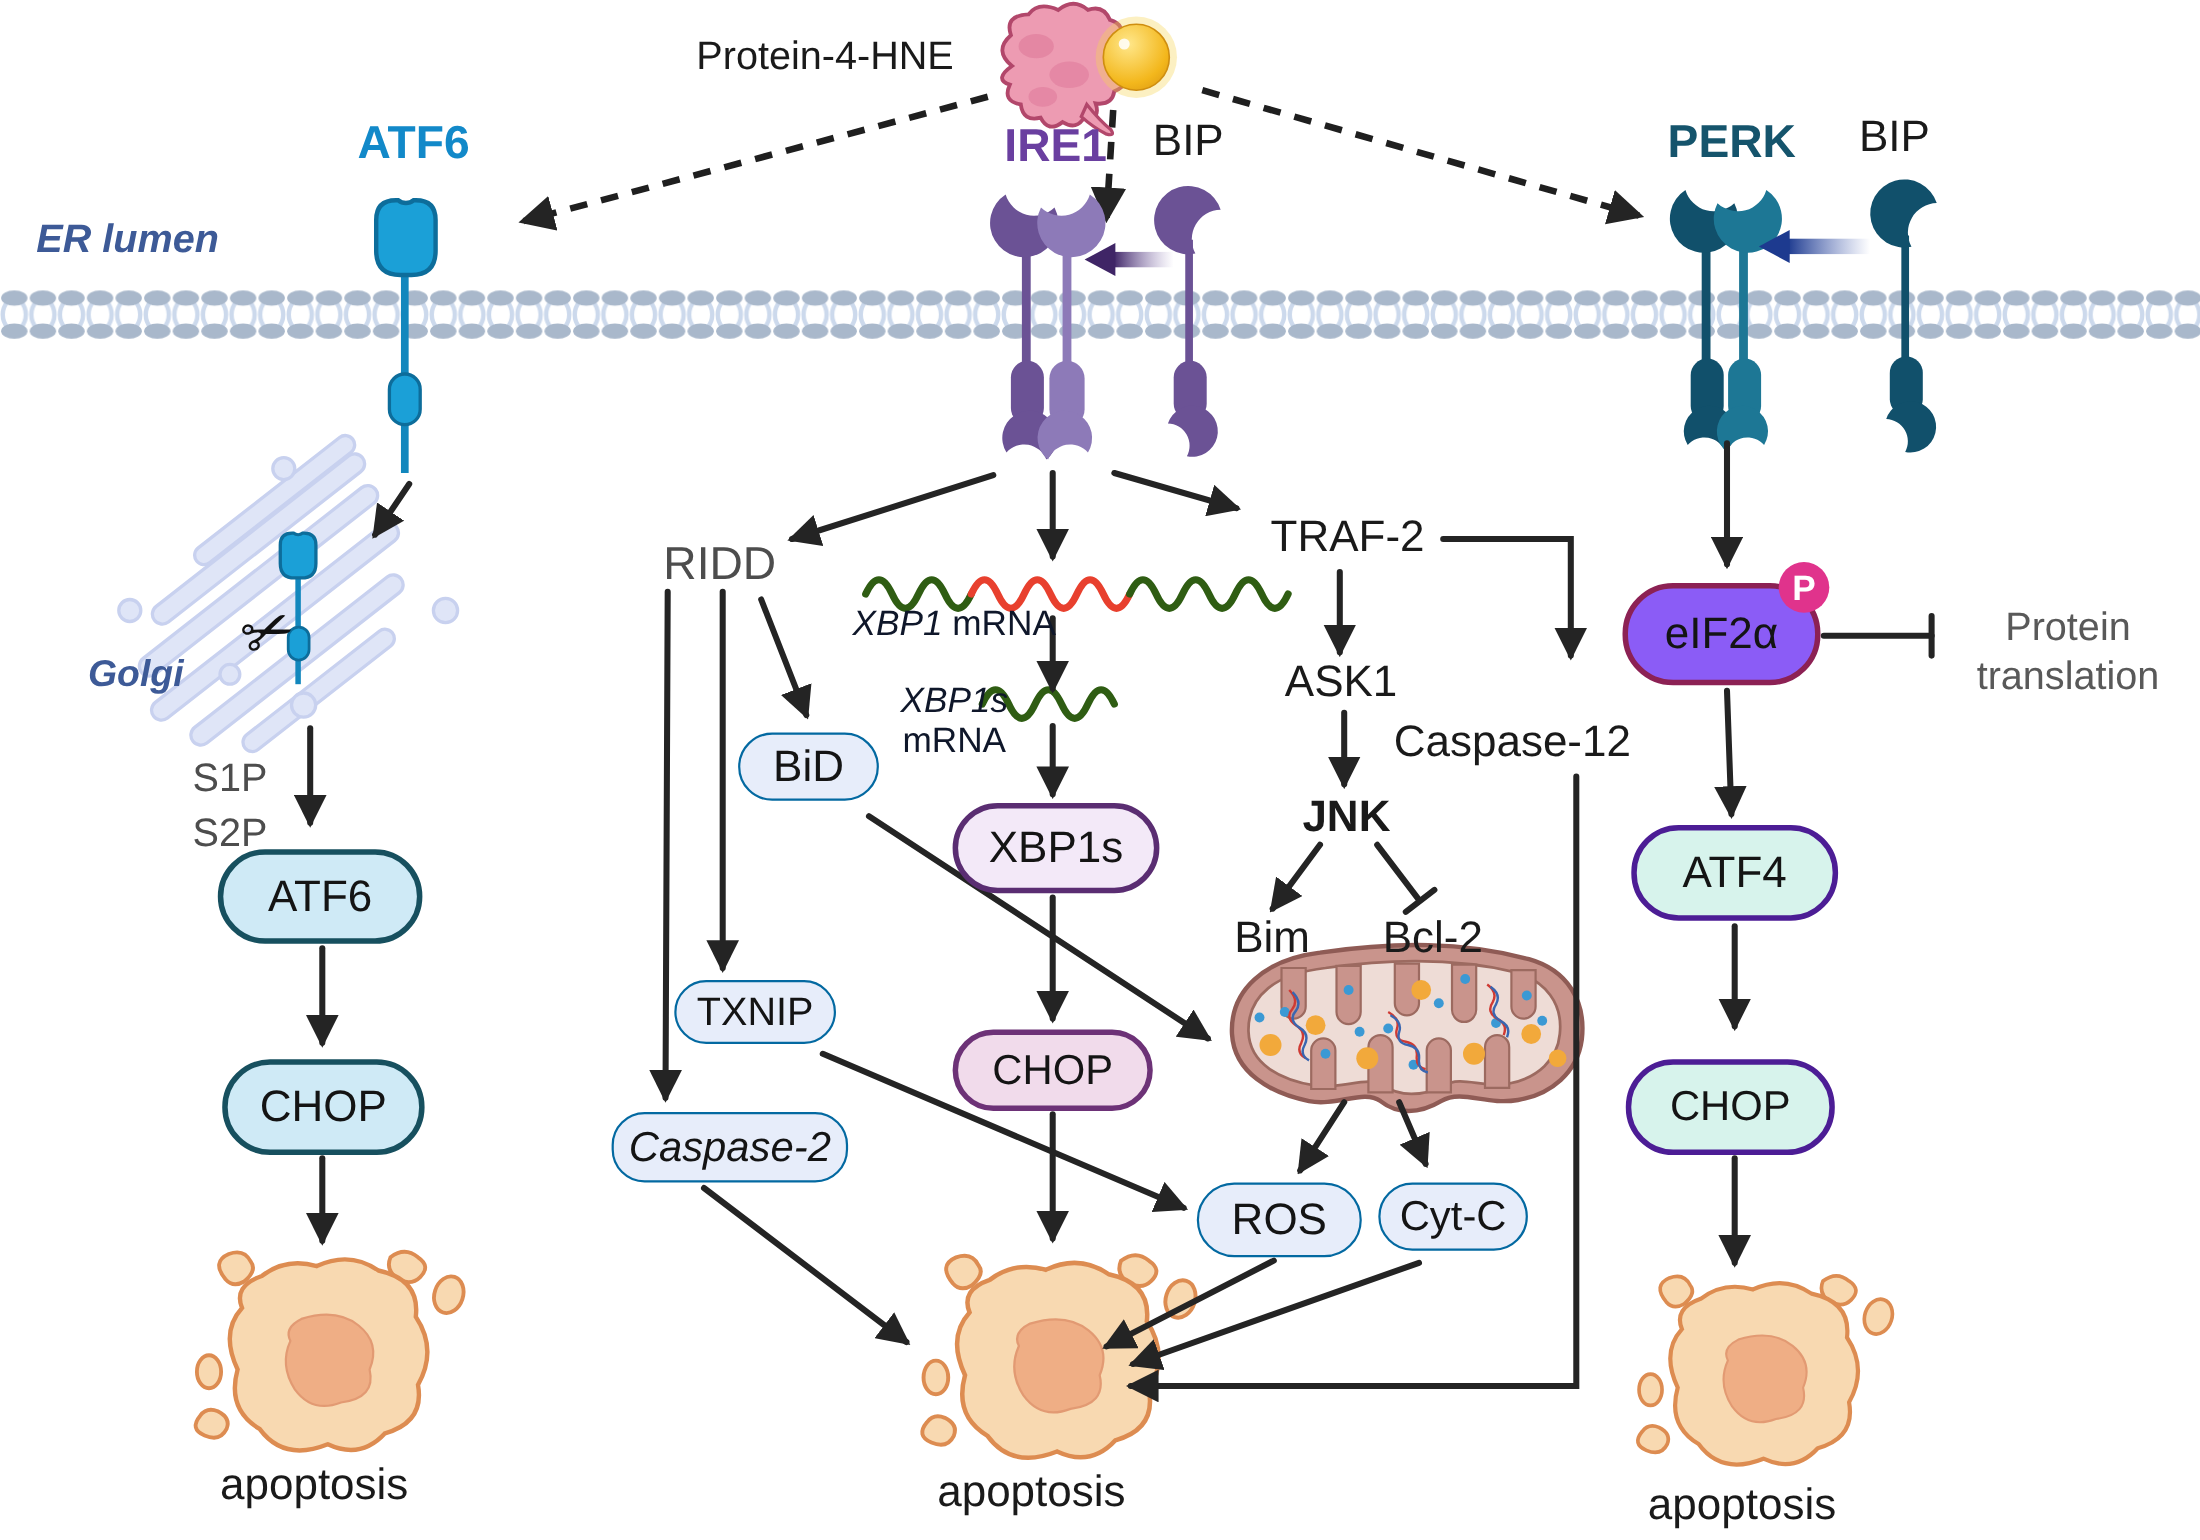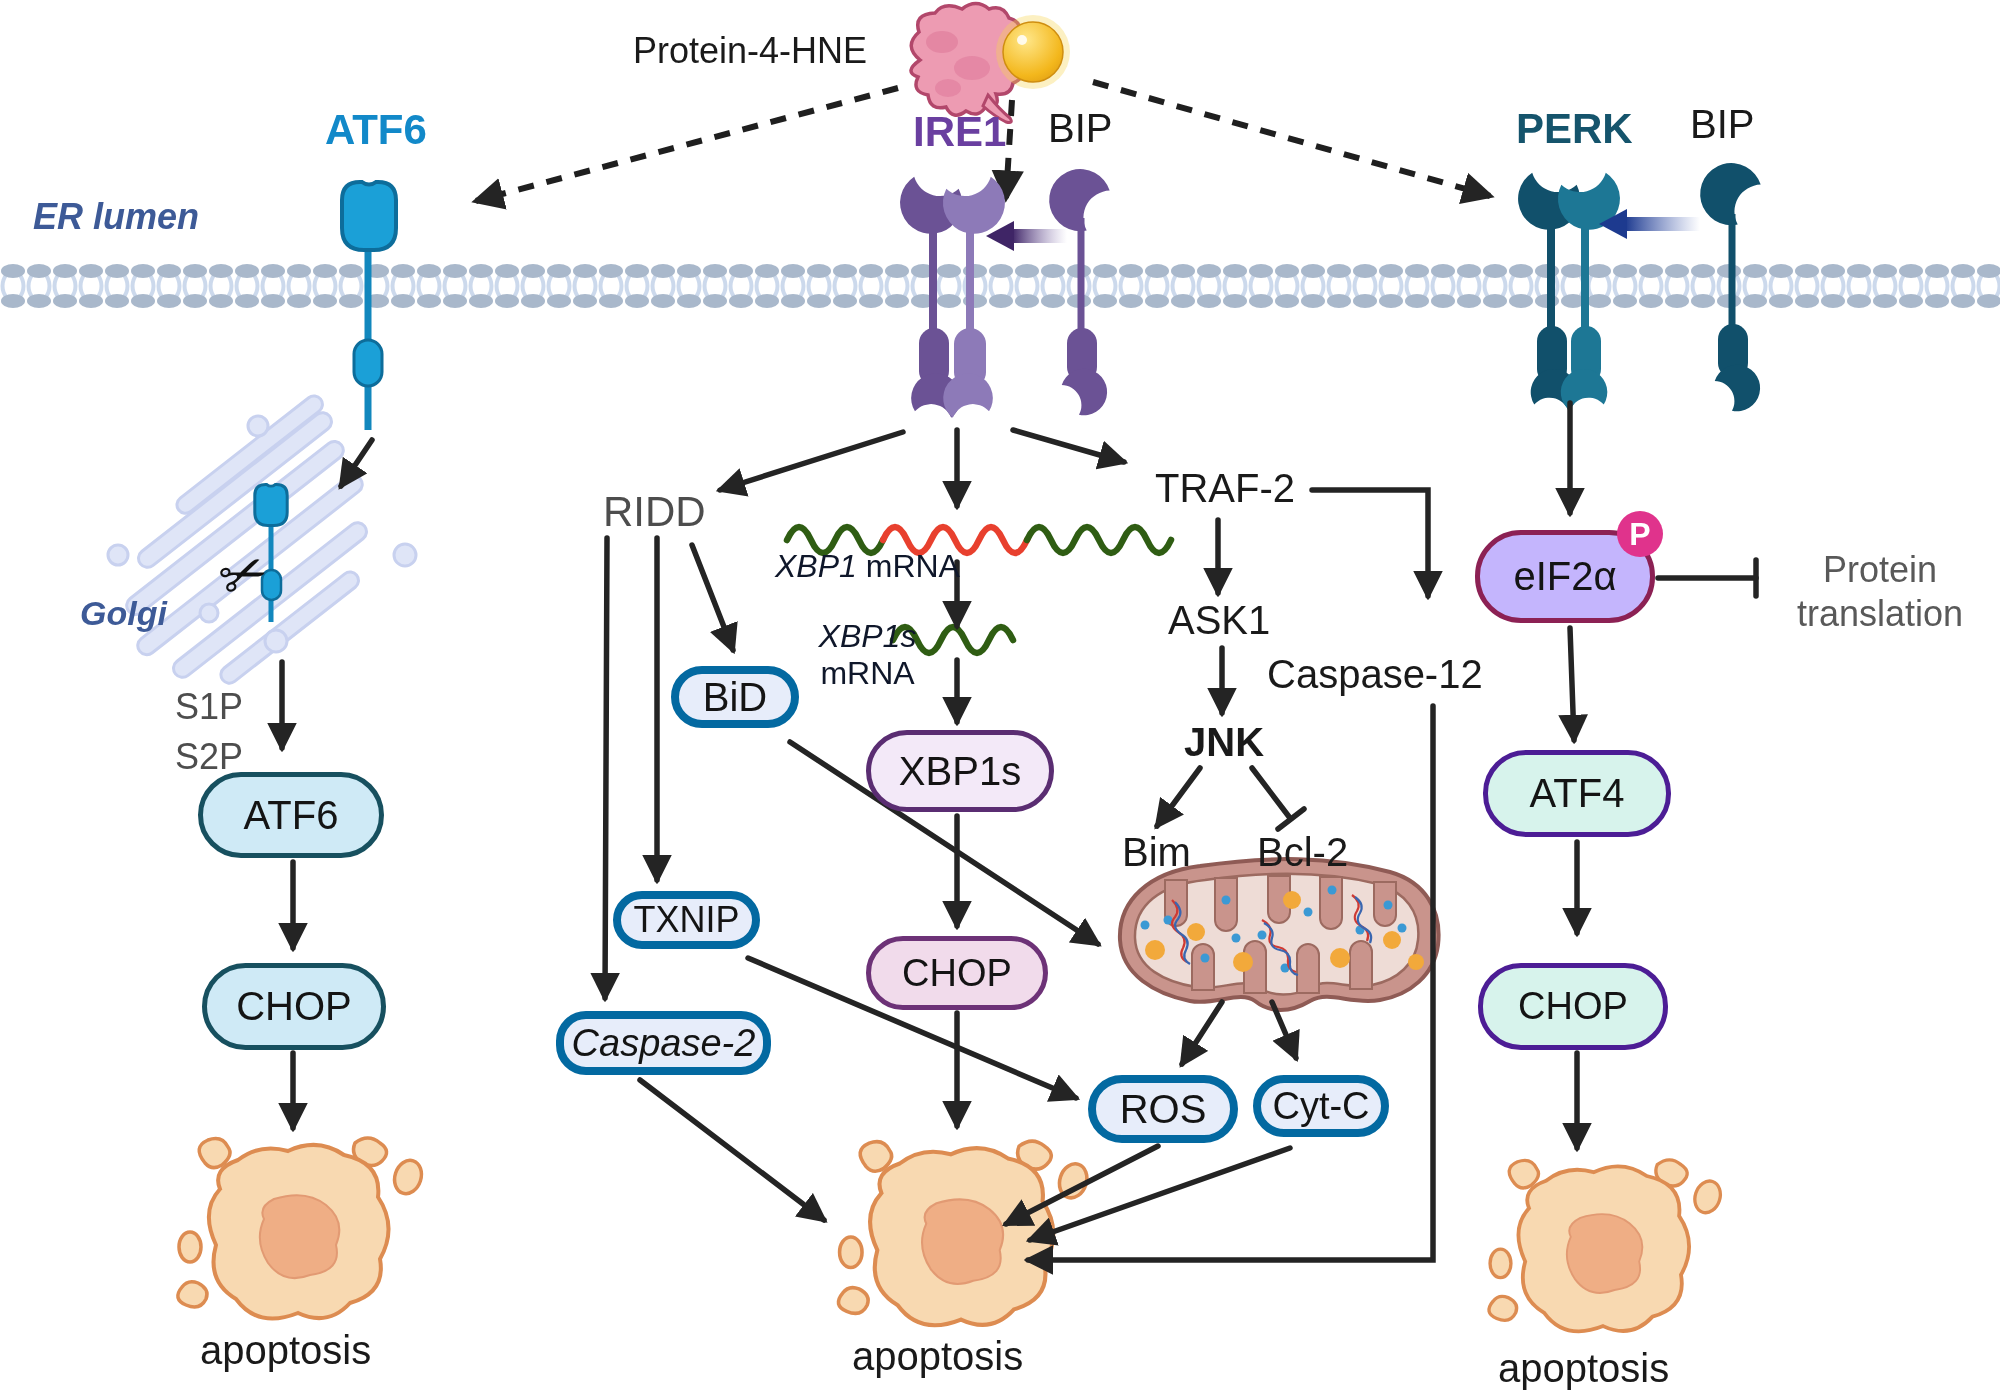--- a/index.html
+++ b/index.html
@@ -9,25 +9,25 @@
   .bold{font-weight:bold;}
   .it{font-style:italic;}
   .t-atf6{color:#1289c9;}
   .t-ire1{color:#6a3fa0;}
   .t-perk{color:#15546c;}
   .t-er{color:#3d5a97;font-weight:bold;}
   .t-gray{color:#4d4d4d;}
   .t-dgray{color:#0f172a;}
   .node{position:absolute;display:flex;align-items:center;justify-content:center;color:#141414;box-sizing:border-box;font-family:"Liberation Sans",sans-serif;}
   .n-blue{background:#cfeaf6;border:5px solid #17505f;}
-  .n-lblue{background:#e7edfa;border:8px solid #0369a1;}
+  .n-lblue{background:#e7edfa;border:2px solid #0369a1;}
   .n-purple{background:#f3e9f8;border:5px solid #5a2d72;}
   .n-pink{background:#f1dbeb;border:5px solid #6d3277;}
   .n-mint{background:#d7f3ec;border:5px solid #4c1d95;}
-  .n-rose{background:#c4b5fd;border:5px solid #8c2154;}
+  .n-rose{background:#8b5cf6;border:5px solid #8c2154;}
   .pbadge{position:absolute;left:1617px;top:511px;width:46px;height:46px;border-radius:50%;background:#e0338c;color:#ffffff;display:flex;align-items:center;justify-content:center;font-size:32px;font-weight:bold;font-family:"Liberation Sans",sans-serif;}
   .twoline{text-align:center;white-space:normal;line-height:44px;}
 </style>
 </head>
 <body>
 
 <div class="canvas">
 
 <svg class="layer" width="2000" height="1400" viewBox="0 0 2000 1400">
   <defs>

